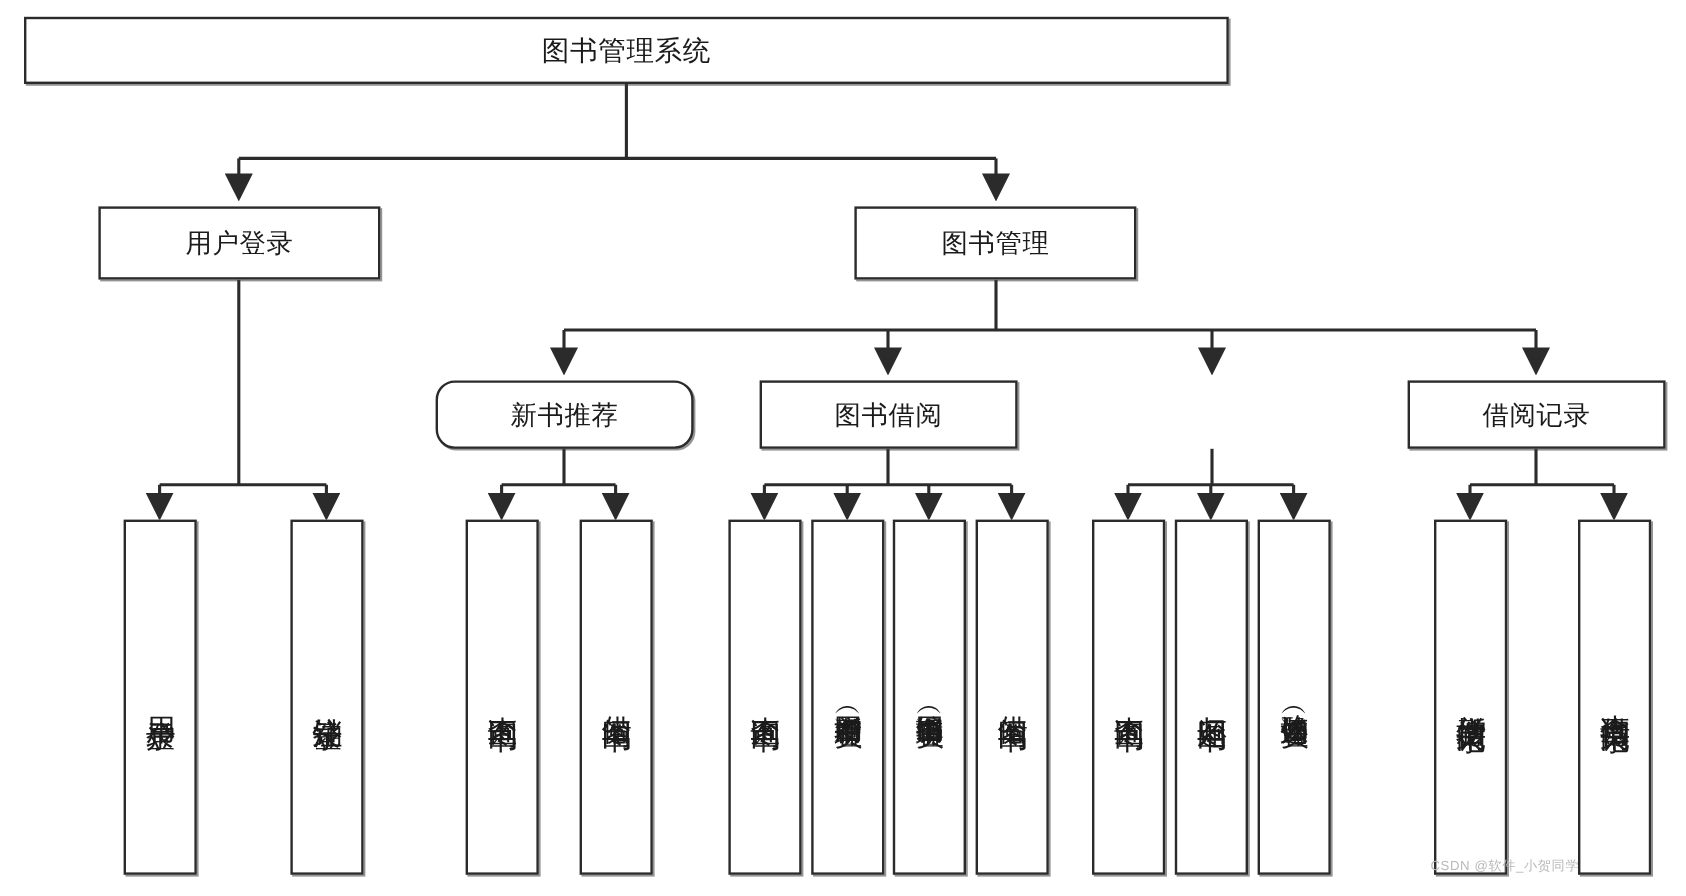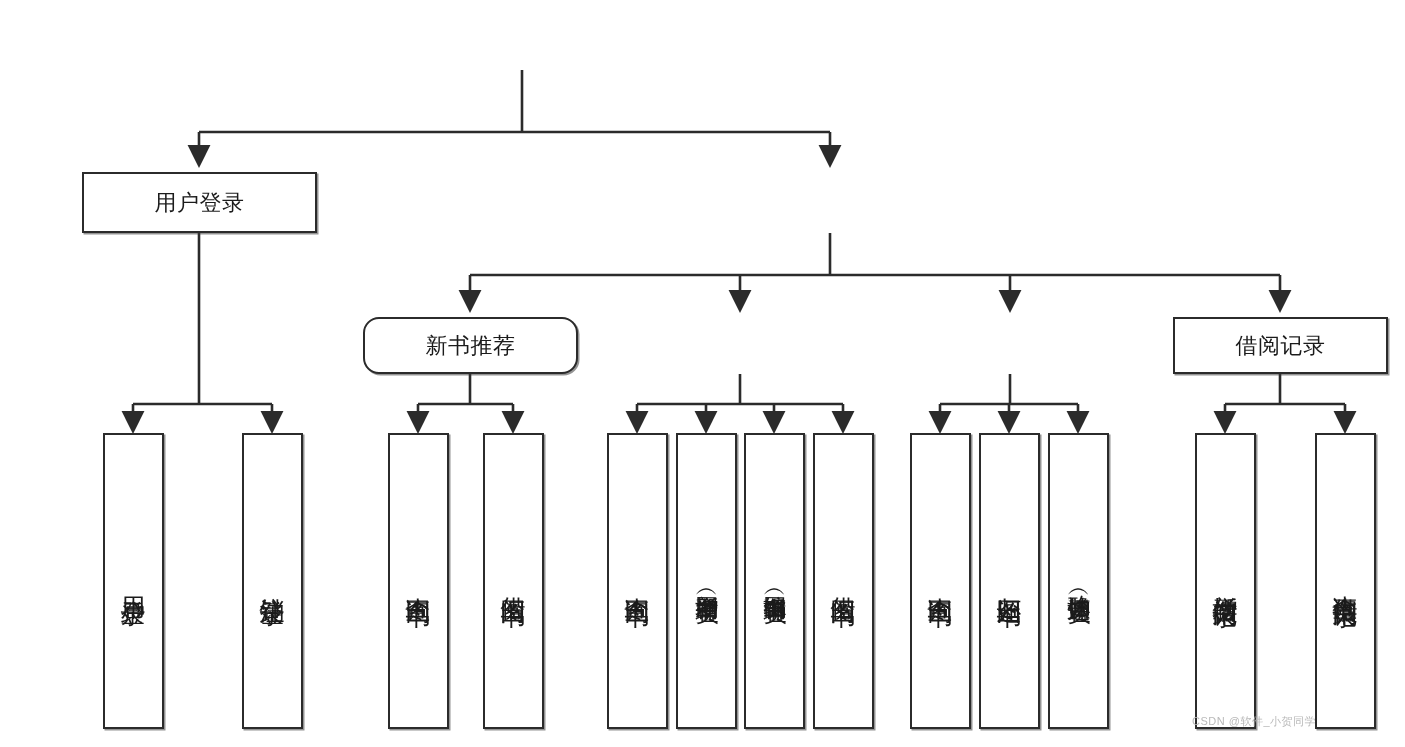--- a/index.html
+++ b/index.html
@@ -126,28 +126,37 @@
       <path d="M 1009 404 L 1009 430" marker-end="url(#arrow)"></path>
       <path d="M 1078 404 L 1078 430" marker-end="url(#arrow)"></path>
 
       <path d="M 1280 374 L 1280 404"></path>
       <path d="M 1225 404 L 1345 404"></path>
       <path d="M 1225 404 L 1225 430" marker-end="url(#arrow)"></path>
       <path d="M 1345 404 L 1345 430" marker-end="url(#arrow)"></path>
     </g>
   </svg>
 
+  <div class="node horiz root" style="left:20px; top:14px; width:1004px; height:56px;">
+    <span class="label">图书管理系统</span>
+  </div>
 
   <div class="node horiz" style="left:82px; top:172px; width:235px; height:61px;">
     <span class="label">用户登录</span>
   </div>
+  <div class="node horiz" style="left:712px; top:172px; width:235px; height:61px;">
+    <span class="label">图书管理</span>
+  </div>
 
   <div class="node horiz" style="left:363px; top:317px; width:215px; height:57px;border-radius:16px;">
     <span class="label">新书推荐</span>
   </div>
+  <div class="node horiz" style="left:633px; top:317px; width:215px; height:57px;">
+    <span class="label">图书借阅</span>
+  </div>
   <div class="node horiz" style="left:1173px; top:317px; width:215px; height:57px;font-family:Liberation Serif, serif;">
     <span class="label">借阅记录</span>
   </div>
 
   <div class="node vert" style="left:103px; top:433px; width:61px; height:296px;">
     <span class="label">用户登录</span>
   </div>
   <div class="node vert" style="left:242px; top:433px; width:61px; height:296px;">
     <span class="label">注销登录</span>
   </div>

